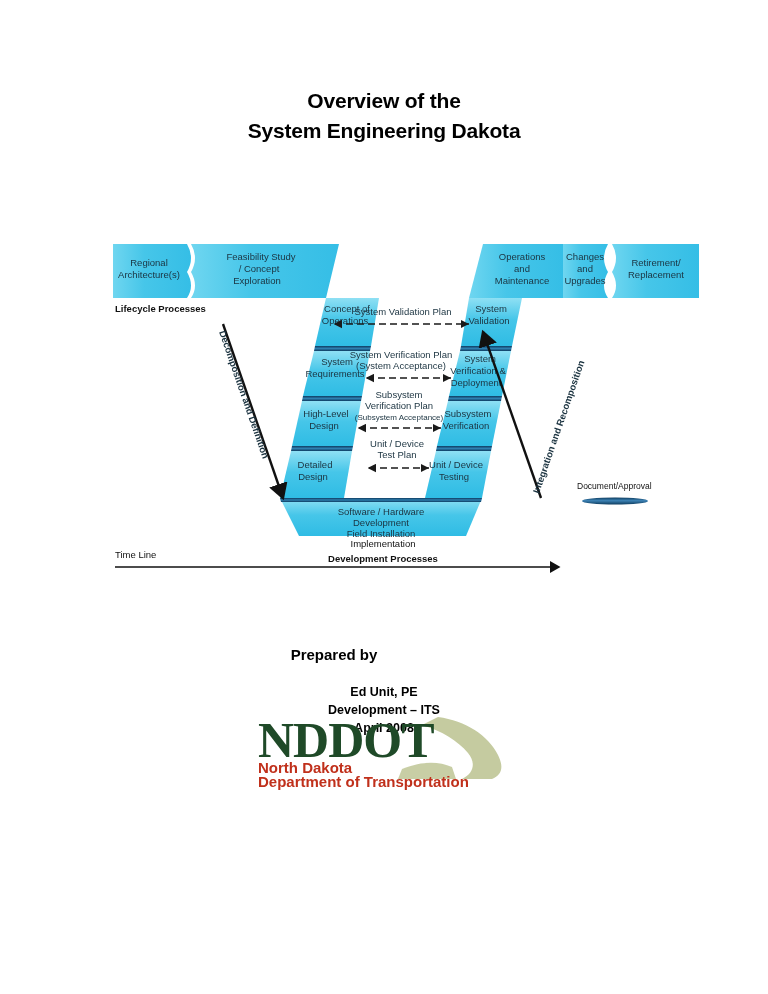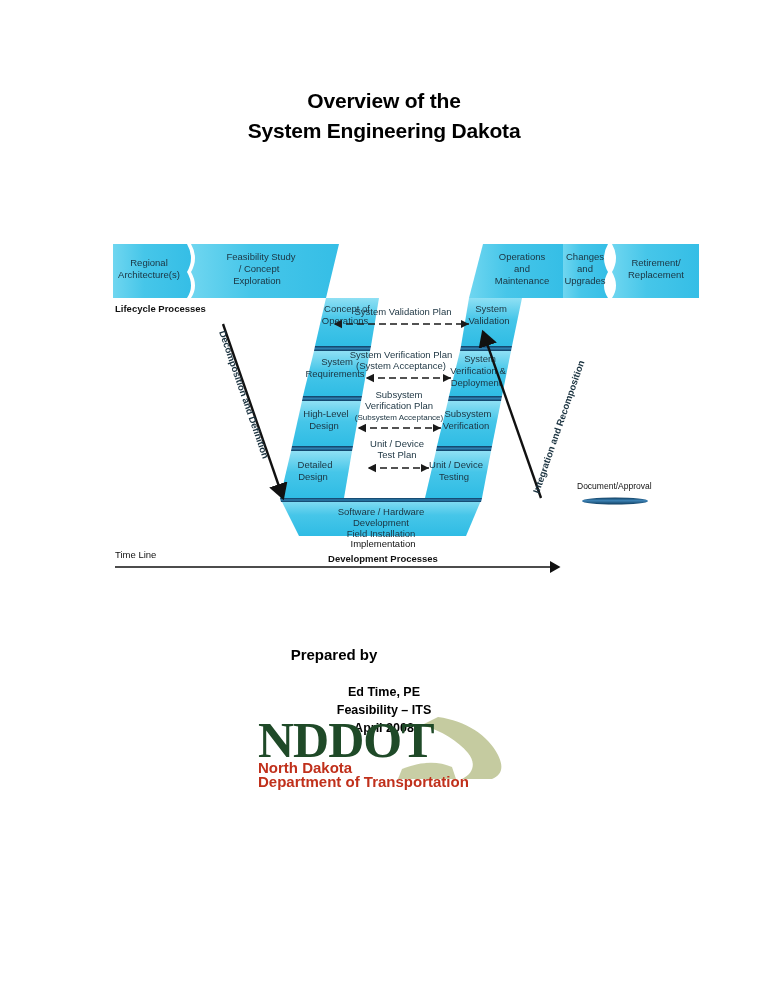--- a/index.html
+++ b/index.html
@@ -268,22 +268,22 @@
       <text x="466" y="253" font-size="8.5" fill="#111">Document/Approval</text>
       <ellipse cx="504" cy="265" rx="33" ry="3.6" fill="url(#gEllipse)"></ellipse>
 
       <text x="4" y="322" font-size="9.5" fill="#111">Time Line</text>
       <line x1="4" y1="331" x2="448" y2="331" stroke="#111" stroke-width="1.5" marker-end="url(#arrBig)"></line>
     </svg>
   </div>
 
   <div class="prepared">Prepared by</div>
   <div class="author">
-    <div>Ed Time, PE</div>
-    <div>Feasibility – ITS</div>
+    <div>Ed Unit, PE</div>
+    <div>Development – ITS</div>
     <div>April 2008</div>
   </div>
 
   <div class="logo">
     <svg width="270" height="80" viewBox="0 0 270 80" xmlns="http://www.w3.org/2000/svg">
       <defs>
         <clipPath id="clipLogo">
             <rect x="0" y="0" width="270" height="80"></rect>
           </clipPath>
       </defs>

